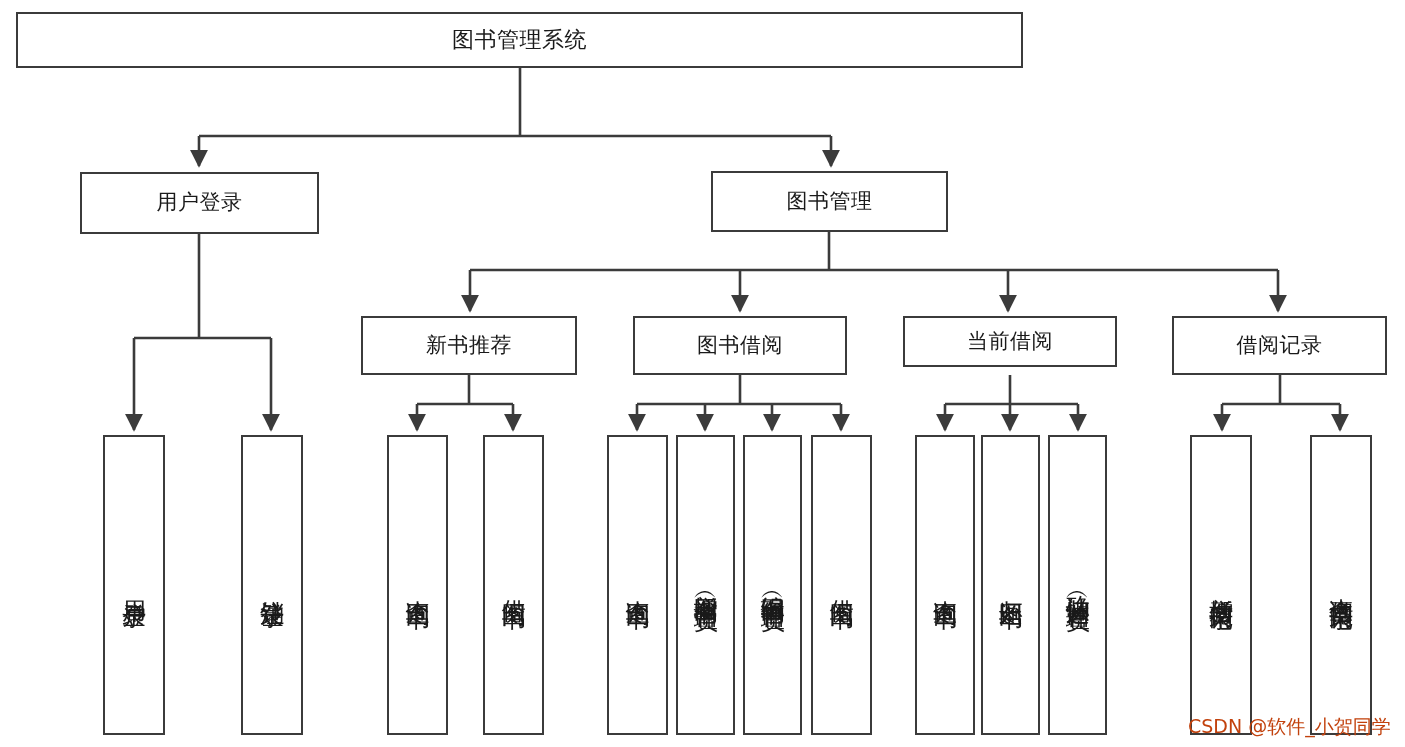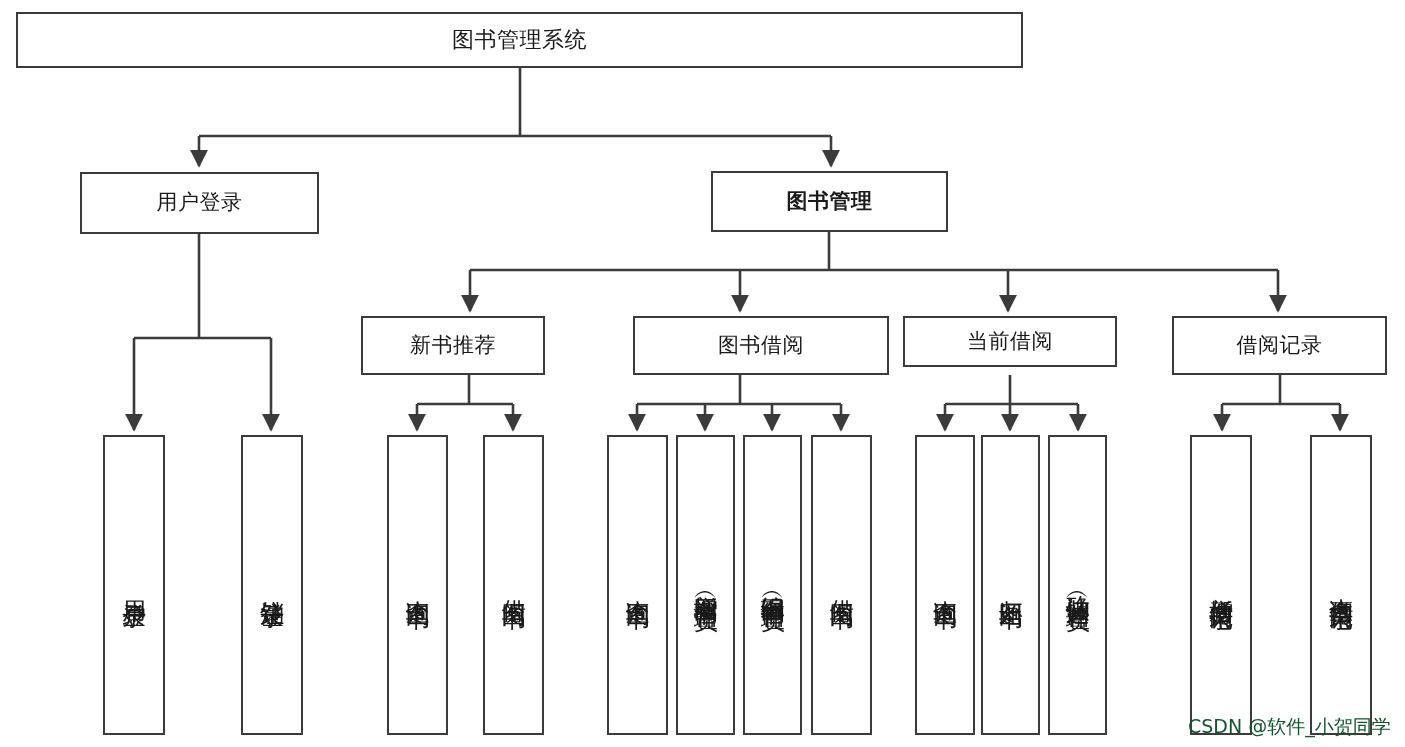--- a/index.html
+++ b/index.html
@@ -44,21 +44,21 @@
   .v-node .lbl{
     writing-mode:vertical-rl;
     text-orientation:upright;
     font-size:24px;
     line-height:1.18;
     letter-spacing:2px;
     text-align:center;
   }
   .watermark{
     position:absolute;
-    color:#14532d;
+    color:#c2410c;
     font-size:19px;
     white-space:nowrap;
     z-index:6;
     font-family:"DejaVu Sans","Liberation Sans",sans-serif;
   }
   svg.links{position:absolute;left:0;top:0;width:1405px;height:747px;z-index:1;}
 </style>
 </head>
 <body>
 
@@ -115,29 +115,29 @@
   </svg>
 
   <div class="node h-node" id="n-root" style="left:16px;top:12px;width:1007px;height:56px;">
     <span class="lbl">图书管理系统</span>
   </div>
 
   <div class="node h-node" style="left:80px;top:172px;width:239px;height:62px;">
     <span class="lbl">用户登录</span>
   </div>
 
-  <div class="node h-node" style="left:711px;top:171px;width:237px;height:61px;font-weight:bold;">
+  <div class="node h-node" style="left:711px;top:171px;width:237px;height:61px;">
     <span class="lbl">图书管理</span>
   </div>
 
-  <div class="node h-node" style="left:361px;top:316px;width:184px;height:59px;align-items:center;">
+  <div class="node h-node" style="left:361px;top:316px;width:216px;height:59px;align-items:center;">
     <span class="lbl">新书推荐</span>
   </div>
 
-  <div class="node h-node" style="left:633px;top:316px;width:256px;height:59px;">
+  <div class="node h-node" style="left:633px;top:316px;width:214px;height:59px;">
     <span class="lbl">图书借阅</span>
   </div>
 
   <div class="node h-node" style="left:903px;top:316px;width:214px;height:51px;">
     <span class="lbl">当前借阅</span>
   </div>
 
   <div class="node h-node" style="left:1172px;top:316px;width:215px;height:59px;font-family:Liberation Serif, serif;">
     <span class="lbl">借阅记录</span>
   </div>

